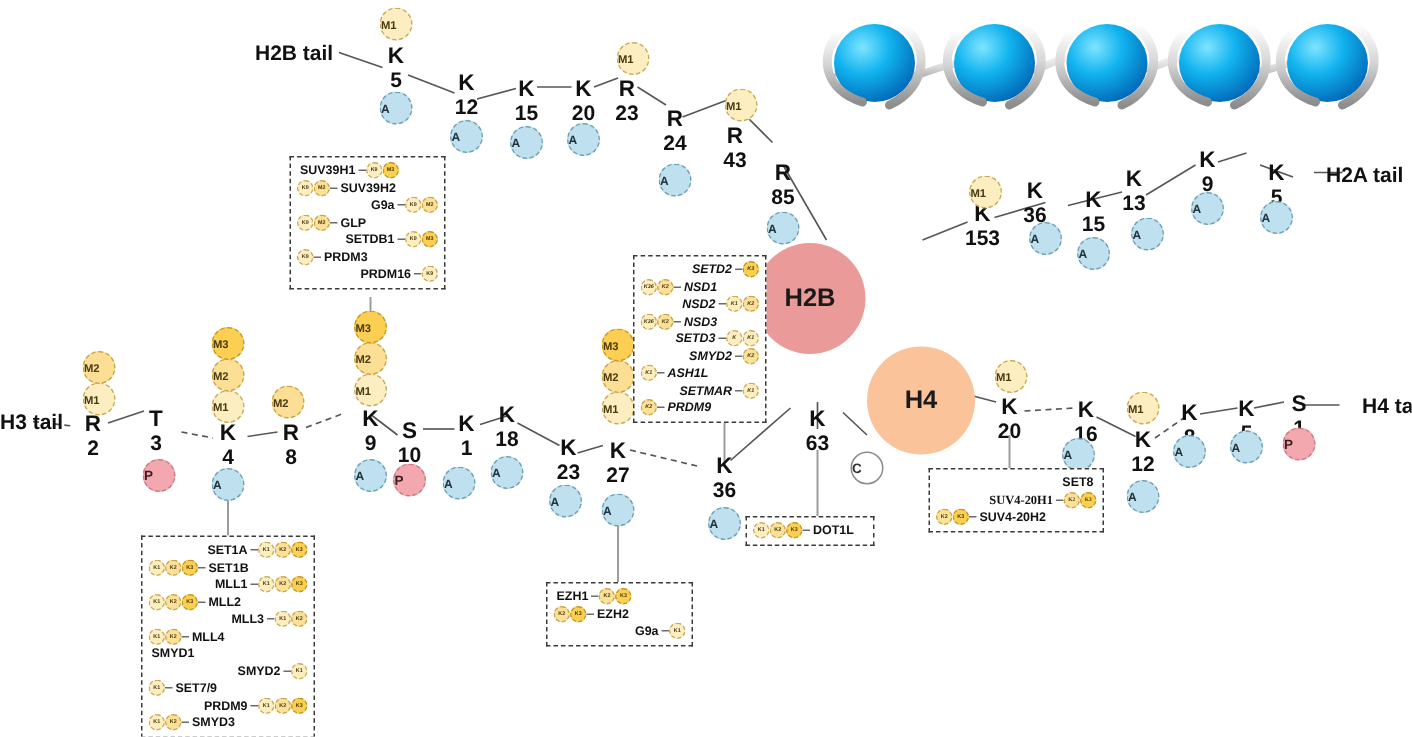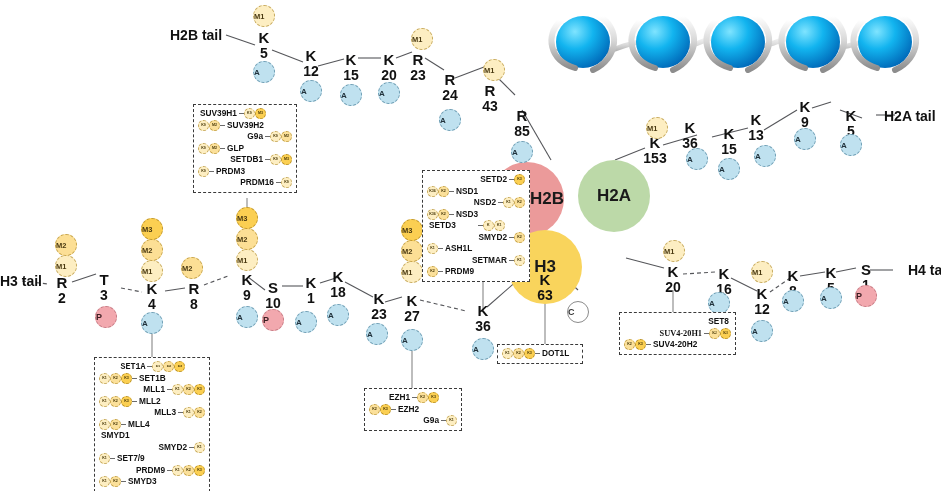--- a/index.html
+++ b/index.html
@@ -155,28 +155,25 @@
         <path d="M181 18 C165 34 169 58 195 66"></path>
         <path d="M219 14 C241 26 239 56 213 68"></path>
         <path d="M256 18 C240 34 244 58 270 66"></path>
         <path d="M294 14 C316 26 314 56 288 68"></path>
         <path d="M328 18 C312 34 316 58 342 66"></path>
         <path d="M366 14 C388 26 386 56 360 68"></path>
       </g>
     </g>
   </svg>
 
-  <div class="core" style="left:490px;top:162px;width:74px;height:74px;background:#eb9a9a;justify-content:flex-end;">
+  <div class="core" style="left:503px;top:162px;width:74px;height:74px;background:#eb9a9a;">
     <span>H2B</span>
   </div>
-  <div class="core" style="left:578px;top:160px;width:72px;height:72px;background:#bcd9a8;">
-    <span>H2A</span>
-  </div>
-  <div class="core" style="left:508px;top:230px;width:74px;height:74px;background:#f9d45c;">
-    <span>H3</span>
+  <div class="core" style="left:578px;top:231px;width:72px;height:72px;background:#fbc39a;">
+    <span>H4</span>
   </div>
   <div class="badge b-c" style="left:578px;top:312px;">
     <span>C</span>
   </div>
 
   <div class="tail-label" style="left:170px;top:27px;">H2B tail</div>
   <div class="tail-label" style="left:884px;top:108px;">H2A tail</div>
   <div class="tail-label" style="left:0px;top:273px;">H3 tail</div>
   <div class="tail-label" style="left:908px;top:262px;">H4 tail</div>
 
@@ -522,21 +519,21 @@
       </div>
       <div class="erow" style="justify-content: flex-end;">
         <span class="nm">PRDM16</span>
         <span class="trail">
           <span class="dashline"></span>
           <span class="pill p1">K9</span>
         </span>
       </div>
     </div>
 
-  <div class="ebox" id="ebox-h3k36" style="left:422px;top:170px;width:108px;">
+  <div class="ebox" id="ebox-h3k36" style="left:422px;top:170px;width:89px;font-style:italic;">
       <div class="erow" style="justify-content: flex-end;">
         <span class="nm">SETD2</span>
         <span class="trail">
           <span class="dashline"></span>
           <span class="pill p3">K3</span>
         </span>
       </div>
       <div class="erow">
         <span class="lead">
           <span class="pill p1">K36</span>
@@ -556,21 +553,21 @@
       </div>
       <div class="erow">
         <span class="lead">
           <span class="pill p1">K36</span>
           <span class="pill p2">K2</span>
           <span class="dashline"></span>
         </span>
         <span class="nm">NSD3</span>
         <span class="trail"></span>
       </div>
-      <div class="erow" style="justify-content: flex-start; gap: 20px;">
+      <div class="erow" style="justify-content: flex-end;">
         <span class="nm">SETD3</span>
         <span class="trail">
           <span class="dashline"></span>
           <span class="pill p1">K</span>
           <span class="pill p1">K1</span>
         </span>
       </div>
       <div class="erow" style="justify-content: flex-end;">
         <span class="nm">SMYD2</span>
         <span class="trail">
@@ -597,21 +594,21 @@
         <span class="lead">
           <span class="pill p2">K2</span>
           <span class="dashline"></span>
         </span>
         <span class="nm">PRDM9</span>
         <span class="trail"></span>
       </div>
     </div>
 
   <div class="ebox" id="ebox-h3k4" style="left:94px;top:357px;width:116px;">
-      <div class="erow" style="justify-content: center; font-family: Liberation Mono, monospace;">
+      <div class="erow" style="justify-content: flex-end;">
         <span class="nm">SET1A</span>
         <span class="trail">
           <span class="dashline"></span>
           <span class="pill p1">K1</span>
           <span class="pill p2">K2</span>
           <span class="pill p3">K3</span>
         </span>
       </div>
       <div class="erow">
         <span class="lead">
@@ -692,21 +689,21 @@
           <span class="pill p1">K1</span>
           <span class="pill p2">K2</span>
           <span class="dashline"></span>
         </span>
         <span class="nm">SMYD3</span>
         <span class="trail"></span>
       </div>
     </div>
 
   <div class="ebox" id="ebox-h3k27" style="left:364px;top:388px;width:98px;">
-      <div class="erow" style="justify-content: center;">
+      <div class="erow" style="justify-content: flex-start;">
         <span class="nm">EZH1</span>
         <span class="trail">
           <span class="dashline"></span>
           <span class="pill p2">K2</span>
           <span class="pill p3">K3</span>
         </span>
       </div>
       <div class="erow">
         <span class="lead">
           <span class="pill p2">K2</span>

